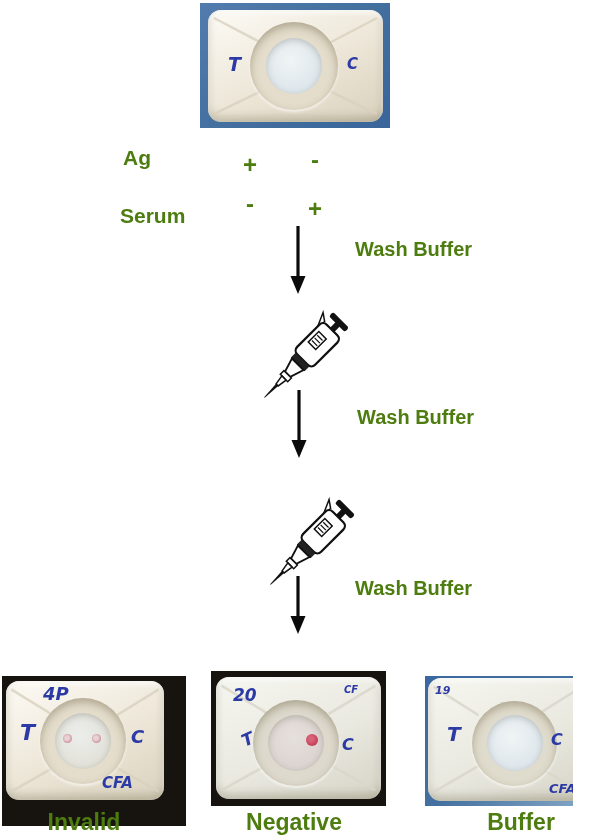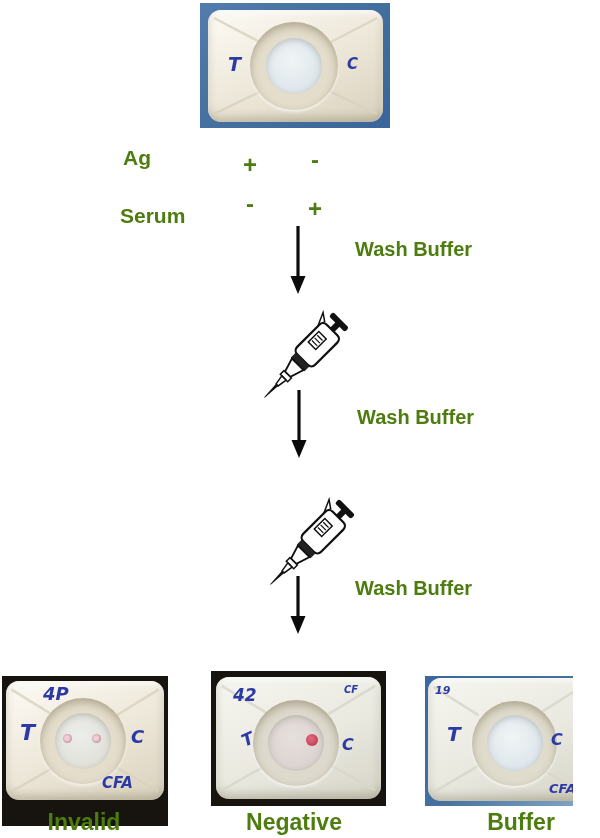--- a/index.html
+++ b/index.html
@@ -123,21 +123,21 @@
       <polygon points="28,124 32,124 30.6,148 29.4,148" fill="#111"></polygon>
     </svg>
   </div>
 
   <svg class="arrow" style="left:287px; top:576px;" width="22" height="58" viewBox="0 0 22 58">
     <line x1="11" y1="0" x2="11" y2="42" stroke="#0b0b0b" stroke-width="3.2"></line>
     <polygon points="3.5,40 18.5,40 11,58" fill="#0b0b0b"></polygon>
   </svg>
   <span class="blk wash-label" style="left:355px; top:578px;">Wash Buffer</span>
 
-  <div class="photo black" style="left:2px; top:676px; width:166px; height:150px;">
+  <div class="photo black" style="left:2px; top:676px; width:166px; height:150px;padding-left:18px;">
     <div class="cassette" style="left:4px; top:5px; width:158px; height:119px;">
       <svg class="seams" viewBox="0 0 176 112" preserveAspectRatio="none">
         <line x1="6" y1="8" x2="56" y2="34" stroke="#d9d2c0" stroke-width="2.5" opacity="0.8"></line>
         <line x1="170" y1="8" x2="120" y2="34" stroke="#d9d2c0" stroke-width="2.5" opacity="0.8"></line>
         <line x1="6" y1="104" x2="56" y2="80" stroke="#d9d2c0" stroke-width="2.5" opacity="0.8"></line>
         <line x1="170" y1="104" x2="120" y2="80" stroke="#d9d2c0" stroke-width="2.5" opacity="0.8"></line>
       </svg>
       <div class="well-outer" style="left:34px; top:17px; width:86px; height:86px;"></div>
       <div class="well-inner" style="left:49px; top:32px; width:56px; height:56px;"></div>
       <div class="dot faint" style="left:57px; top:53px; width:9px; height:9px;"></div>
@@ -154,21 +154,21 @@
       <svg class="seams" viewBox="0 0 176 112" preserveAspectRatio="none">
         <line x1="6" y1="8" x2="56" y2="34" stroke="#d9d6ca" stroke-width="2.5" opacity="0.8"></line>
         <line x1="170" y1="8" x2="120" y2="34" stroke="#d9d6ca" stroke-width="2.5" opacity="0.8"></line>
         <line x1="6" y1="104" x2="56" y2="80" stroke="#d9d6ca" stroke-width="2.5" opacity="0.8"></line>
         <line x1="170" y1="104" x2="120" y2="80" stroke="#d9d6ca" stroke-width="2.5" opacity="0.8"></line>
       </svg>
       <div class="well-outer" style="left:37px; top:23px; width:86px; height:86px; background:#ddd9cc;"></div>
       <div class="well-inner" style="left:52px; top:38px; width:56px; height:56px;
                   background:radial-gradient(circle at 45% 40%, #e6e0dc 0%, #dcd4d0 65%, #cfc7c3 100%);"></div>
       <div class="dot strong" style="left:90px; top:57px; width:12px; height:12px;"></div>
-      <span class="ink" style="left:17px; top:10px; font-size:17px;">42</span>
+      <span class="ink" style="left:17px; top:10px; font-size:17px;">20</span>
       <span class="ink" style="left:128px; top:8px; font-size:10px;text-align:right;">CF</span>
       <span class="ink" style="left:26px; top:54px; font-size:17px; transform:rotate(-24deg);">T</span>
       <span class="ink" style="left:126px; top:60px; font-size:16px;">C</span>
     </div>
   </div>
 
   <div class="photo blue" style="left:425px; top:676px; width:148px; height:130px;
               background:linear-gradient(140deg,#3b67a1 0%,#44719f 55%,#7fa2c3 100%);">
     <div class="cassette cool" style="left:3px; top:2px; width:159px; height:123px;">
       <svg class="seams" viewBox="0 0 176 112" preserveAspectRatio="none">

